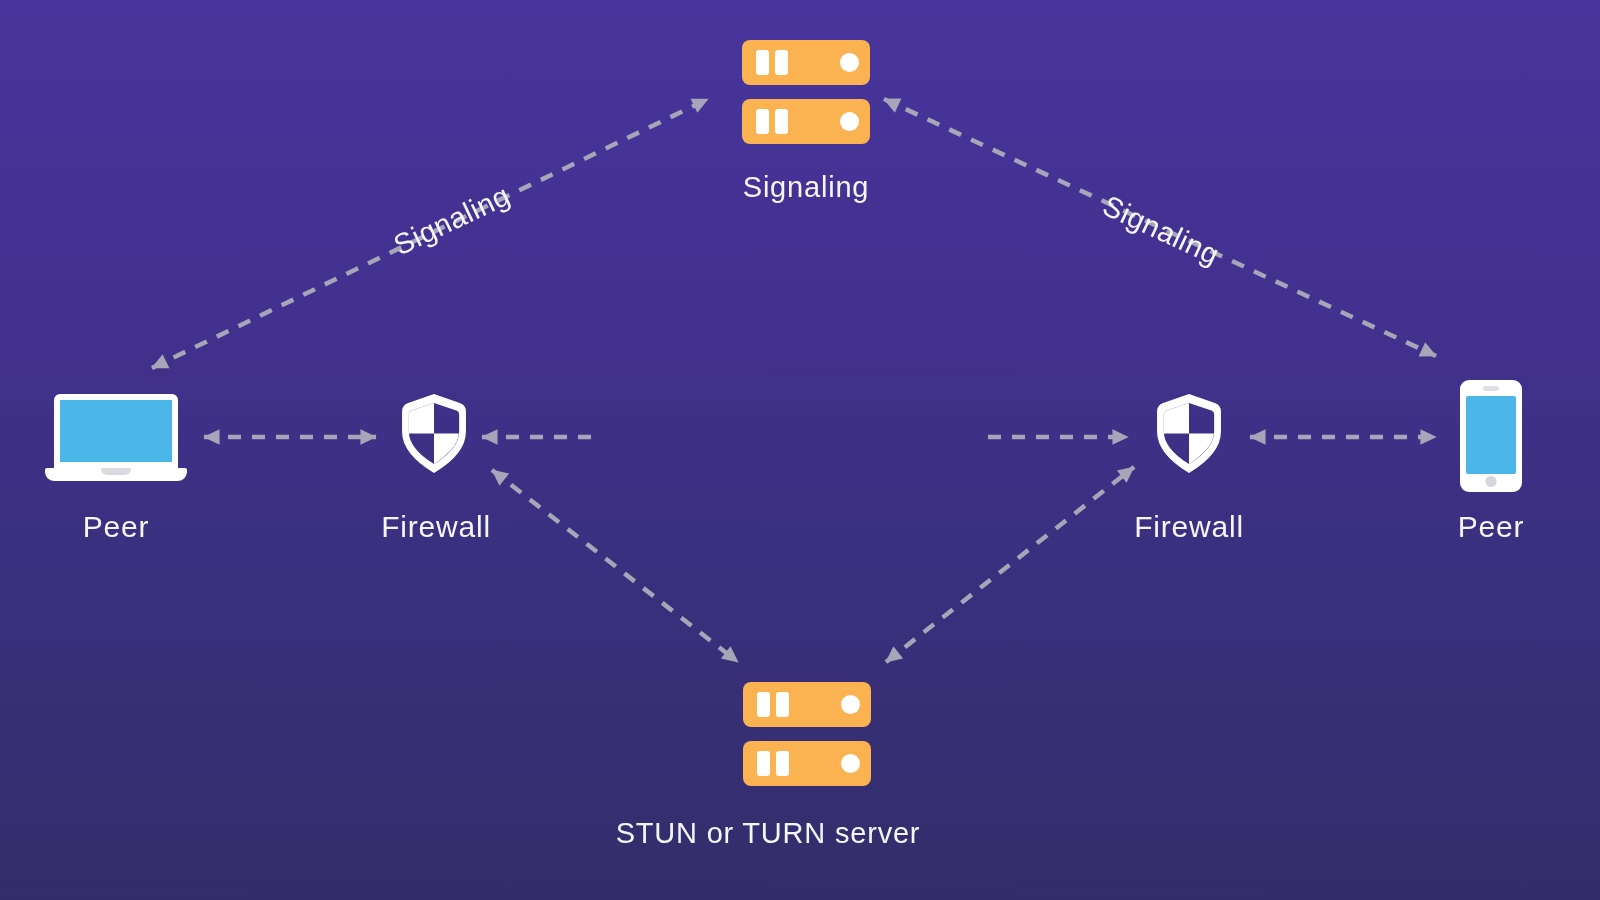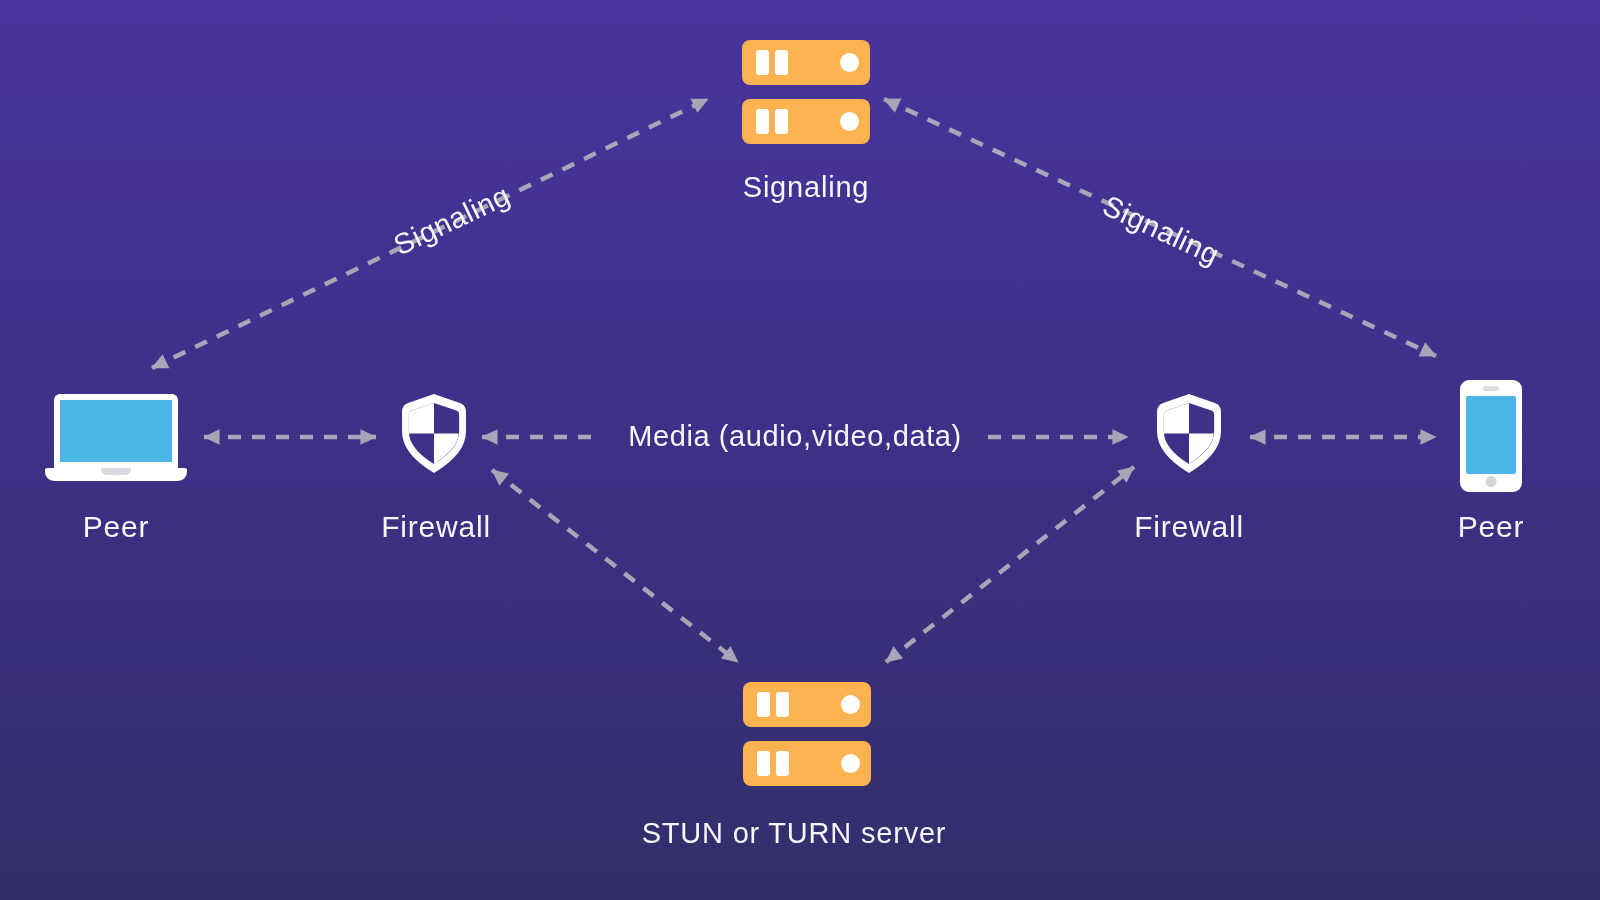--- a/index.html
+++ b/index.html
@@ -94,21 +94,21 @@
       <span class="server-slit slit-1"></span>
       <span class="server-slit slit-2"></span>
       <span class="server-dot"></span>
     </div>
     <div class="server-bar">
       <span class="server-slit slit-1"></span>
       <span class="server-slit slit-2"></span>
       <span class="server-dot"></span>
     </div>
   </div>
-  <div class="abs server-label" style="left:634px;top:814px;">STUN or TURN server</div>
+  <div class="abs server-label" style="left:608px;top:814px;">STUN or TURN server</div>
 
   <div class="abs laptop" style="left:45px;top:394px;">
     <div class="laptop-screen"></div>
     <div class="laptop-base">
       <span class="laptop-notch"></span>
     </div>
   </div>
   <div class="abs node-label" style="left:-14px;top:510px;">Peer</div>
 
   <div class="abs phone" style="left:1460px;top:380px;">
@@ -127,17 +127,16 @@
   <div class="abs node-label" style="left:306px;top:510px;">Firewall</div>
 
   <svg class="abs" style="left:1155px;top:394px;" width="68" height="79" viewBox="0 0 100 116">
     <path fill="#ffffff" fill-rule="evenodd" d="M50 0 L88 13 Q97 16 97 26 L97 55 Q97 88 50 116 Q3 88 3 55 L3 26 Q3 16 12 13 Z
          M50 13 L16 24.5 Q13 26 13 30 L13 55 Q13 80 50 103 Q87 80 87 55 L87 30 Q87 26 84 24.5 Z"></path>
     <path fill="#ffffff" d="M50 13 L16 24.5 Q13 26 13 30 L13 58 L50 58 Z"></path>
     <path fill="#ffffff" d="M50 58 L86.6 58 Q85 80 50 103 Z"></path>
   </svg>
   <div class="abs node-label" style="left:1059px;top:510px;">Firewall</div>
 
-  <div class="abs edge-label" style="left:595px;top:420px;width:400px;">Media (audio,video,data)</div>
   <div class="abs edge-label rot-left" style="left:302px;top:204px;width:300px;">Signaling</div>
   <div class="abs edge-label rot-right" style="left:1011px;top:214px;width:300px;">Signaling</div>
 
 </div>
 
 </body></html>

